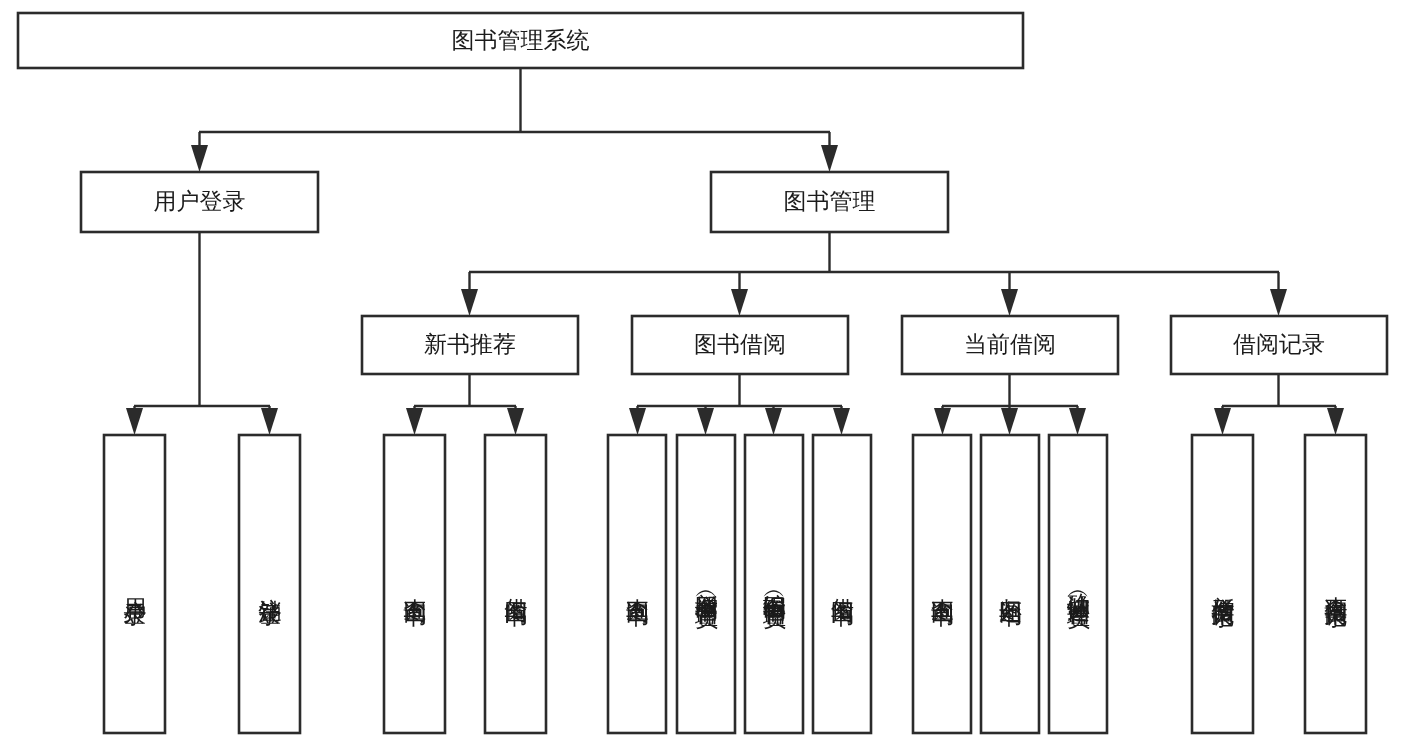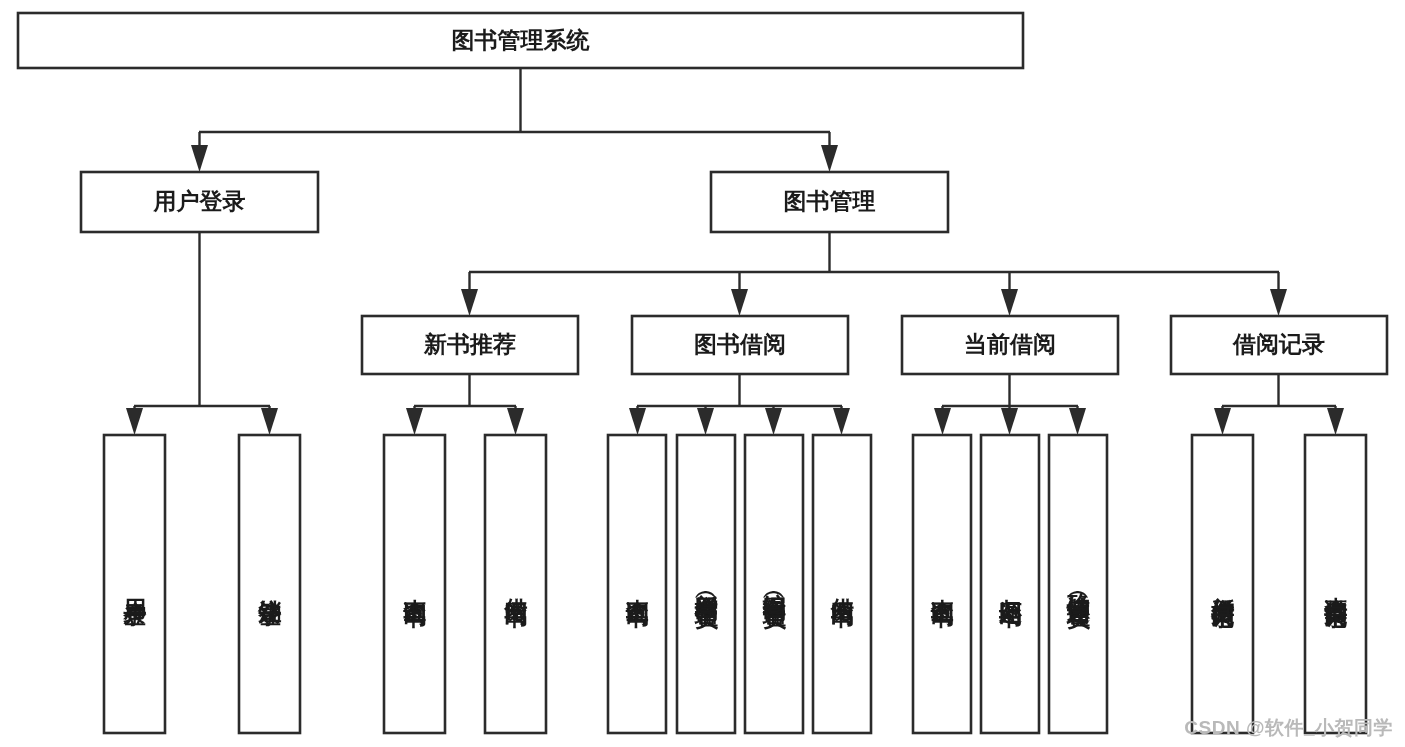--- a/index.html
+++ b/index.html
@@ -9,21 +9,20 @@
   }
   body {
     font-family: "Liberation Sans", "DejaVu Sans", sans-serif;
   }
   #diagram-root {
     position: relative;
     width: 1405px;
     height: 747px;
     background: #ffffff;
     overflow: hidden;
-    font-weight: bold;
   }
   svg.flow-svg {
     position: absolute;
     left: 0;
     top: 0;
     width: 1405px;
     height: 747px;
   }
   .node-box {
     fill: #ffffff;
@@ -278,15 +277,14 @@
 
     <g>
       <rect class="node-box" x="1305" y="435" width="61" height="298"></rect>
       <foreignObject class="leaf-label-fo" x="1305" y="435" width="61" height="298">
         <div xmlns="http://www.w3.org/1999/xhtml" class="leaf-label">查询借阅记录</div>
       </foreignObject>
     </g>
 
   </svg>
 
-  <div class="watermark">CSDN @软件_小贺同学</div>
 
 </div>
 
 </body></html>

